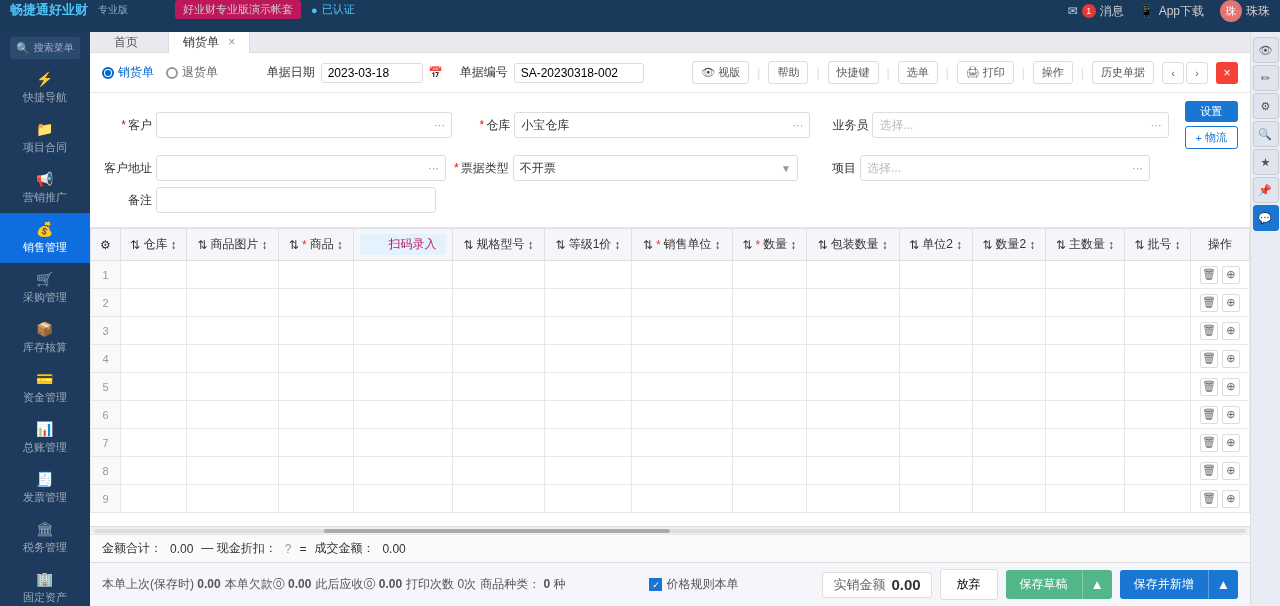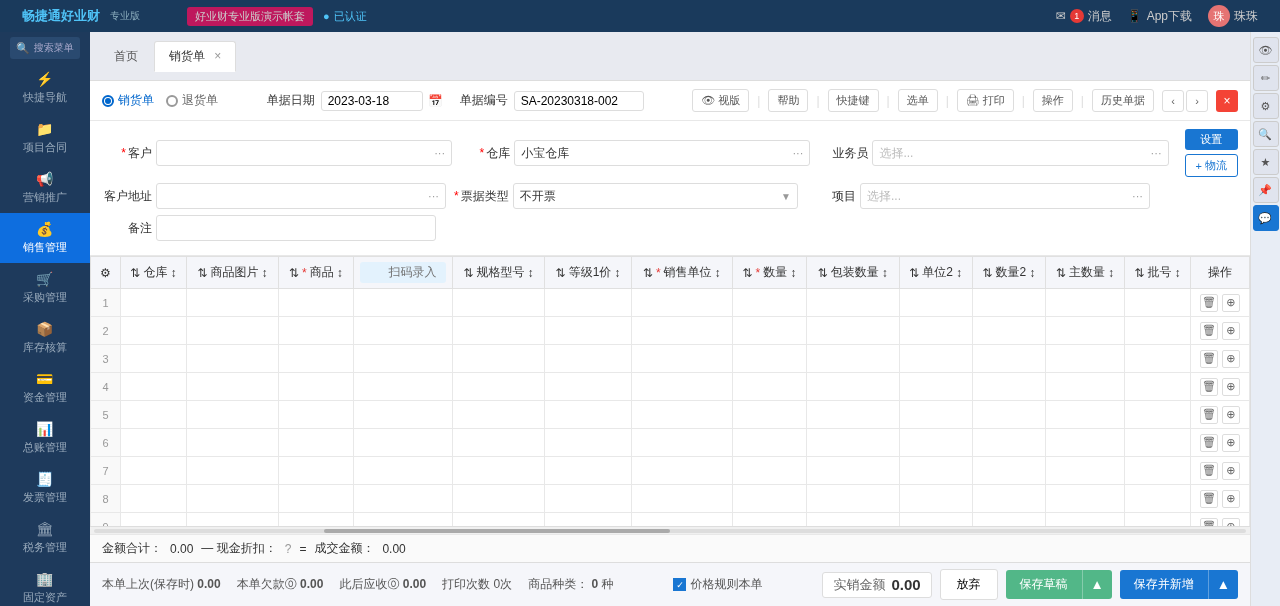--- a/index.html
+++ b/index.html
@@ -1,41 +1,41 @@
 <!DOCTYPE html>
 <html><head>
   <meta charset="utf-8">
   <style>
     * { box-sizing: border-box; margin: 0; padding: 0; }
     body { font-family: 'Microsoft YaHei', sans-serif; font-size: 12px; background: #f0f2f5; color: #333; overflow: hidden; width: 1280px; height: 606px; }
 
     
     .app-container { display: flex; flex-direction: column; width: 1280px; height: 606px; }
-    .top-bar { height: 32px; background: #1a3a5c; display: flex; align-items: center; padding: 0 22px; justify-content: space-between; flex-shrink: 0; }
+    .top-bar { height: 32px; background: #1a3a5c; display: flex; align-items: flex-start; padding: 0 10px; justify-content: space-between; flex-shrink: 0; }
     .top-bar-left { display: flex; align-items: center; gap: 10px; color: #ccc; font-size: 12px; }
     .top-bar-logo { color: #4fc3f7; font-weight: bold; font-size: 13px; }
     .top-bar-cert { color: #4fc3f7; font-size: 11px; display: flex; align-items: center; gap: 4px; }
     .top-bar-right { display: flex; align-items: center; gap: 16px; color: #ccc; font-size: 12px; }
     .top-bar-right-item { display: flex; align-items: center; gap: 4px; cursor: pointer; }
     .badge { background: #e53935; color: white; border-radius: 50%; width: 14px; height: 14px; font-size: 9px; display: flex; align-items: center; justify-content: center; }
 
     .main-body { display: flex; flex: 1; overflow: hidden; }
 
     
     .sidebar { width: 90px; background: #1e3a5c; display: flex; flex-direction: column; align-items: center; padding-top: 5px; flex-shrink: 0; }
     .sidebar-search { width: 70px; background: #2a4a70; border-radius: 3px; padding: 4px 6px; color: #aac; font-size: 11px; display: flex; align-items: center; gap: 4px; cursor: pointer; margin-bottom: 4px; }
     .sidebar-item { width: 100%; display: flex; flex-direction: column; align-items: center; padding: 8px 4px; cursor: pointer; color: #9ab; font-size: 11px; gap: 3px; }
     .sidebar-item.active { background: #0e6edf; color: white; }
     .sidebar-icon { font-size: 14px; }
 
     
     .content-area { flex: 1; display: flex; flex-direction: column; overflow: hidden; background: #f5f6fa; }
 
     
-    .tab-bar { height: 49px; background: #e8eaf0; display: flex; align-items: center; padding: 0 10px; gap: 2px; flex-shrink: 0; border-bottom: 1px solid #ddd; }
+    .tab-bar { height: 21px; background: #e8eaf0; display: flex; align-items: center; padding: 0 10px; gap: 16px; flex-shrink: 0; border-bottom: 1px solid #ddd; }
     .tab-item { padding: 6px 14px; border-radius: 3px 3px 0 0; font-size: 12px; cursor: pointer; color: #555; }
     .tab-item.active { background: white; color: #333; border: 1px solid #ddd; border-bottom: 1px solid white; }
     .tab-close { margin-left: 6px; color: #999; cursor: pointer; }
 
     
     .page-content { flex: 1; background: white; display: flex; flex-direction: column; overflow: hidden; padding: 0; }
 
     
     .form-header { padding: 8px 12px; border-bottom: 1px solid #e8e8e8; display: flex; align-items: center; justify-content: space-between; flex-shrink: 0; }
     .form-type-group { display: flex; align-items: center; gap: 12px; }
@@ -79,21 +79,21 @@
     .col-icon { width: 30px; background: #f5f6fa; }
 
     
     .row-actions { display: flex; gap: 4px; justify-content: center; }
     .row-btn { width: 18px; height: 18px; border: 1px solid #ddd; border-radius: 2px; background: white; cursor: pointer; display: flex; align-items: center; justify-content: center; font-size: 11px; color: #666; }
 
     
     .bottom-summary { background: #fafafa; border-top: 1px solid #e8e8e8; padding: 5px 12px; display: flex; align-items: center; gap: 8px; font-size: 12px; flex-shrink: 0; }
 
     .bottom-footer { background: #f5f6fa; border-top: 1px solid #ddd; padding: 6px 12px; display: flex; align-items: center; justify-content: space-between; flex-shrink: 0; }
-    .footer-left { display: flex; gap: 16px; font-size: 12px; color: #555; }
+    .footer-left { display: flex; gap: 4px; font-size: 12px; color: #555; }
     .footer-center { display: flex; align-items: center; gap: 8px; font-size: 12px; }
     .footer-right { display: flex; align-items: center; gap: 8px; }
     .amount-display { display: flex; align-items: center; gap: 6px; font-size: 13px; background: white; border: 1px solid #ddd; border-radius: 3px; padding: 3px 10px; }
     .amount-label { color: #666; }
     .amount-value { font-weight: bold; color: #333; font-size: 15px; }
 
     .btn-abandon { padding: 6px 16px; border: 1px solid #ddd; border-radius: 3px; background: white; cursor: pointer; font-size: 12px; }
     .btn-save-draft { padding: 6px 14px; background: #52b788; color: white; border: none; border-radius: 3px 0 0 3px; cursor: pointer; font-size: 12px; }
     .btn-save-draft-arrow { padding: 6px 8px; background: #52b788; color: white; border: none; border-left: 1px solid rgba(255,255,255,0.3); border-radius: 0 3px 3px 0; cursor: pointer; }
     .btn-save-new { padding: 6px 14px; background: #1976d2; color: white; border: none; border-radius: 3px 0 0 3px; cursor: pointer; font-size: 12px; }
@@ -347,21 +347,21 @@
                 <th>
                   <div class="col-header">
                       <span>⇅</span>
                       <span style="color:#e53935;">*</span>
                       <span>商品</span>
                       <span>↕</span>
                     </div>
                 </th>
                 <th>
                   <div class="col-header" style="background:#e3f2fd; padding:2px 4px; border-radius:3px;">
-                    <span style="color:#737373;margin-left:20px;">扫码录入</span>
+                    <span style="color:#be185d;margin-left:20px;">扫码录入</span>
                   </div>
                 </th>
                 <th>
                   <div class="col-header">
                       <span>⇅</span>
                       <span>规格型号</span>
                       <span>↕</span>
                     </div>
                 </th>
                 <th>

